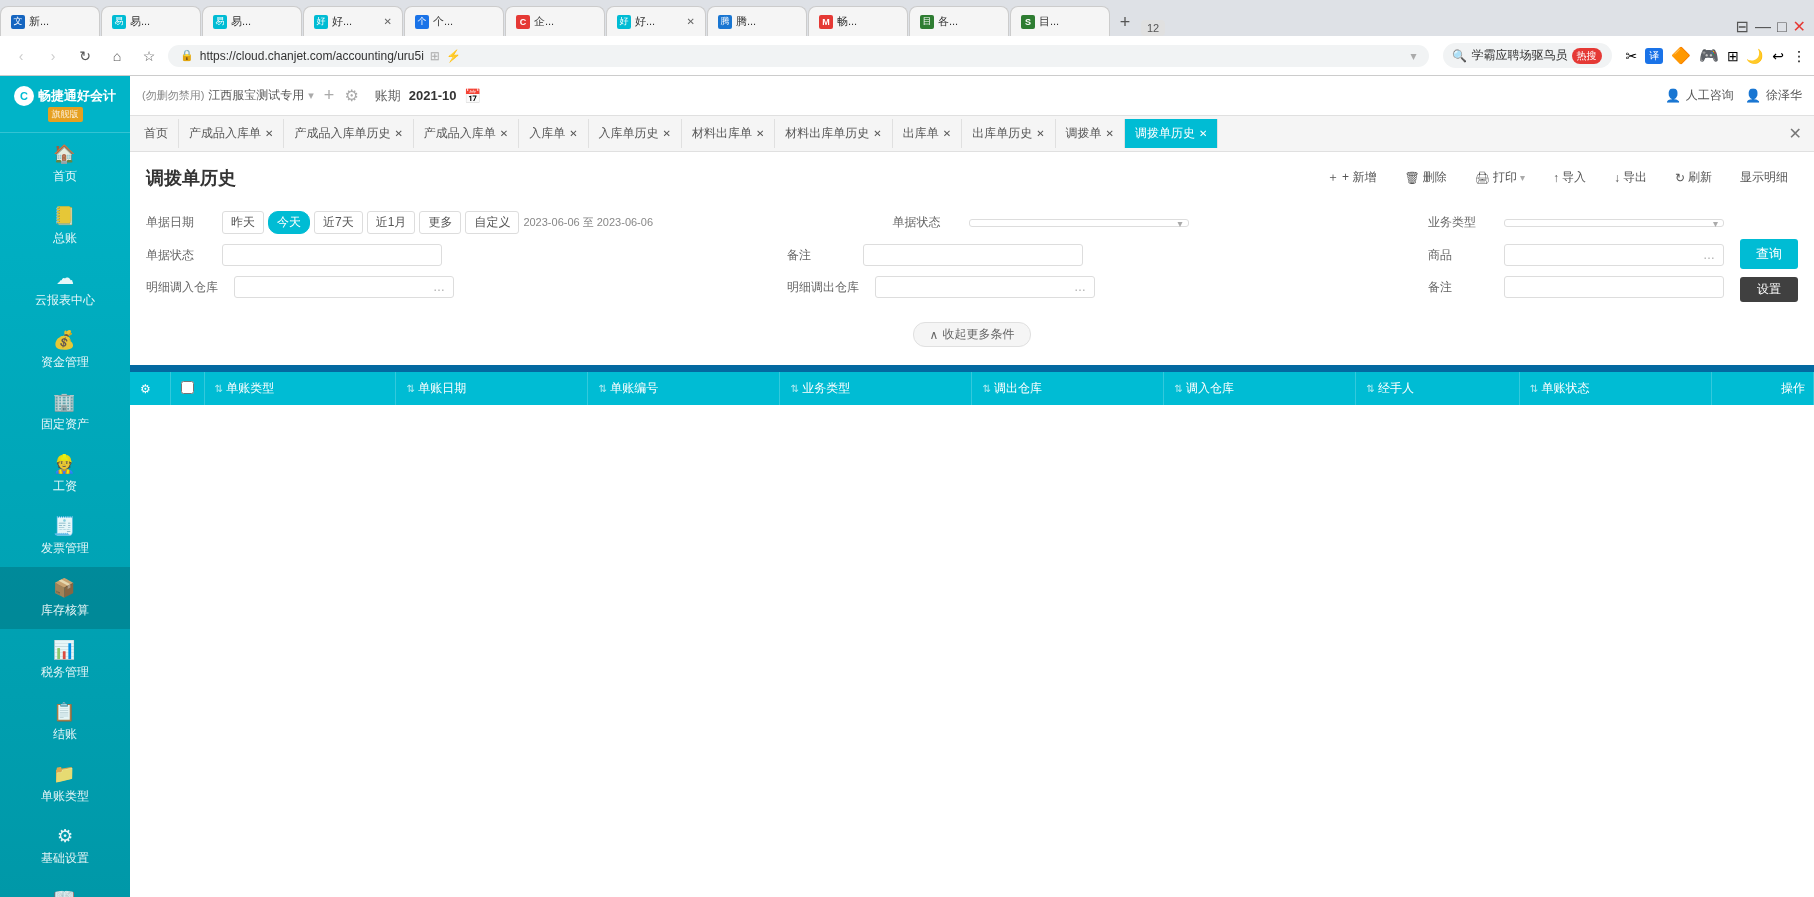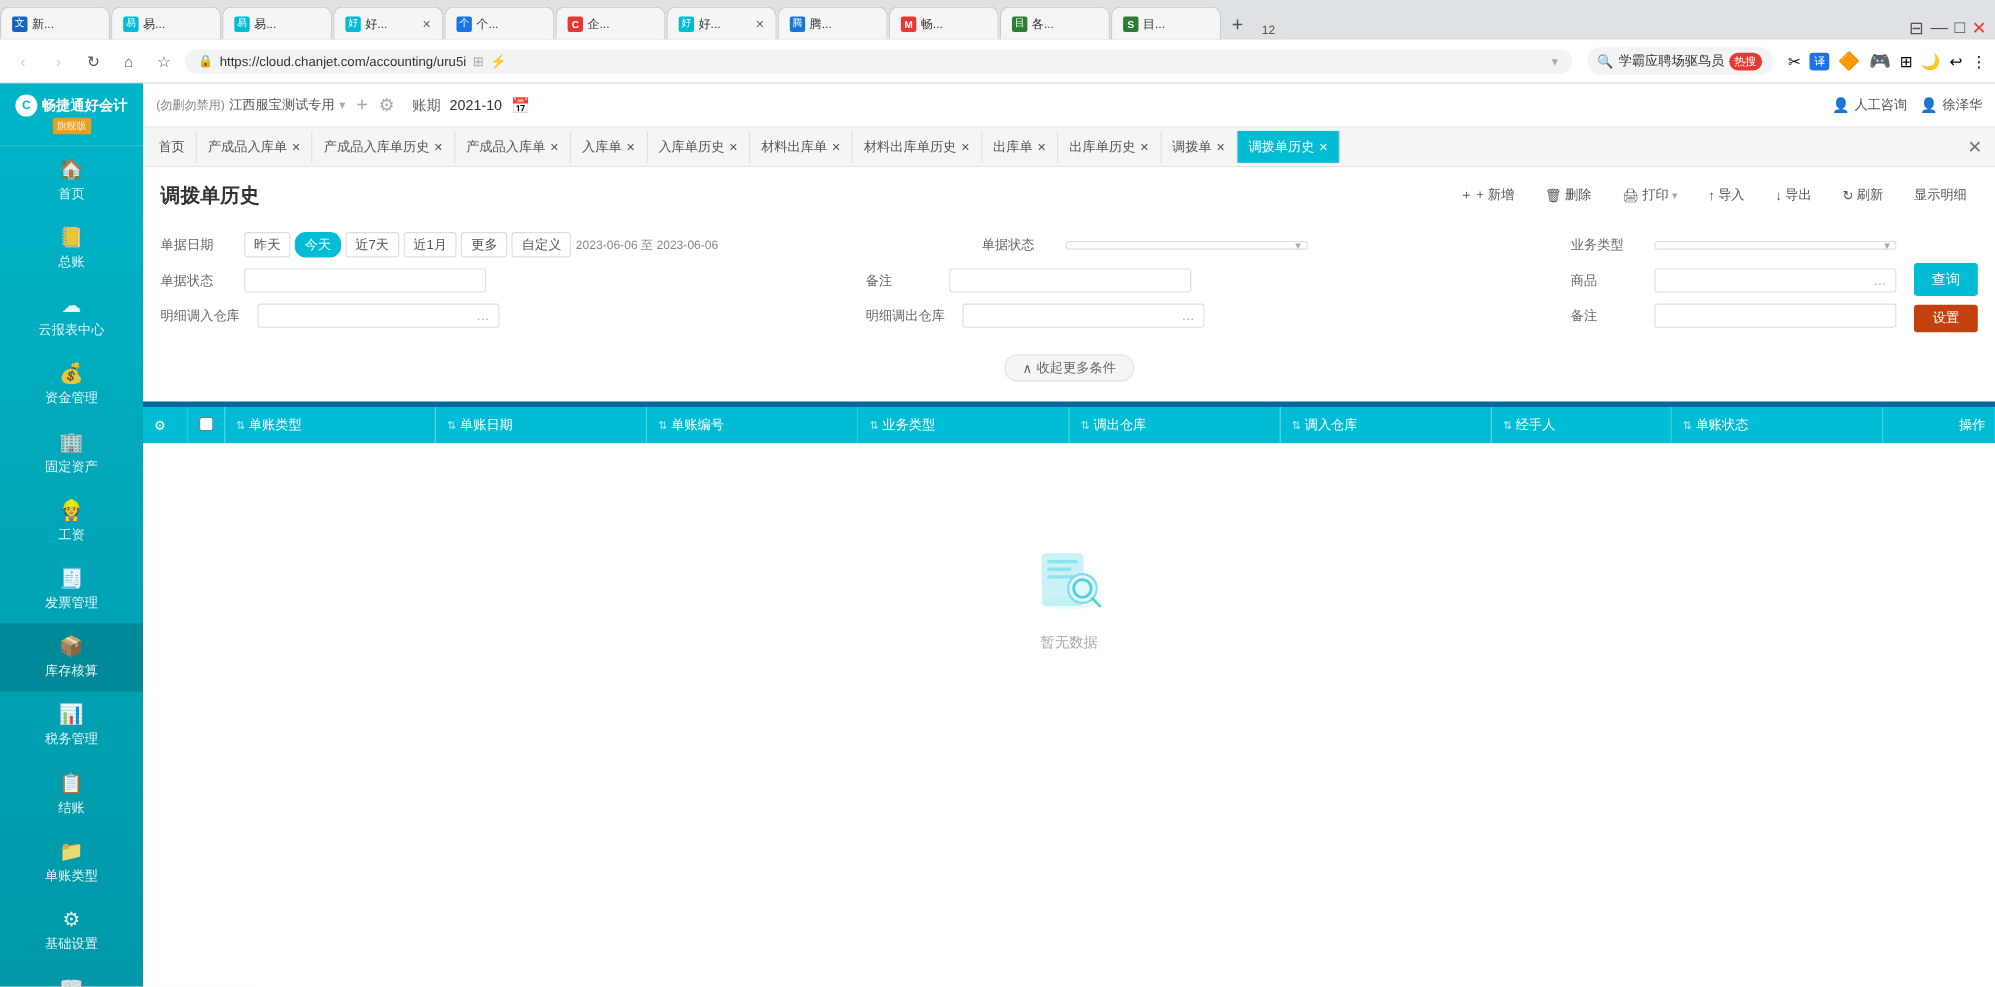--- a/index.html
+++ b/index.html
@@ -54,35 +54,35 @@
 
     
     .page-body { flex: 1; overflow-y: auto; padding: 0; background: #fff; }
     .page-title-bar { display: flex; align-items: center; justify-content: space-between; padding: 12px 16px 8px; }
     .page-title { font-size: 18px; font-weight: bold; color: #333; }
     .action-btns { display: flex; align-items: center; gap: 8px; }
     .action-btn { display: flex; align-items: center; gap: 3px; padding: 5px 10px; border: none; border-radius: 3px; cursor: pointer; font-size: 12px; background: transparent; color: #555; }
     .action-btn.display-btn { font-size: 12px; }
 
     
-    .filter-area { background: #fff; padding: 12px 16px; border-bottom: 5px solid #0369a1; }
+    .filter-area { background: #fff; padding: 12px 16px; border-bottom: 7px solid #0369a1; }
     .filter-row { display: flex; align-items: center; gap: 16px; margin-bottom: 10px; }
     .filter-label { color: #666; font-size: 12px; white-space: nowrap; min-width: 60px; }
     .filter-date-btns { display: flex; align-items: center; gap: 4px; }
     .date-btn { padding: 2px 8px; border: 1px solid #ddd; border-radius: 3px; font-size: 12px; cursor: pointer; color: #555; background: #fff; }
     .date-btn.active { background: #00bcd4; color: #fff; border-color: #00bcd4; border-radius: 10px; }
     .date-range { font-size: 11px; color: #888; margin-left: 0; }
     .filter-select { display: flex; align-items: center; border: 1px solid #ddd; border-radius: 3px; padding: 3px 24px 3px 8px; font-size: 12px; color: #555; position: relative; min-width: 200px; background: #fff; }
     .filter-select-wrap { position: relative; display: inline-block; }
     .filter-select-wrap::after { content: "▾"; position: absolute; right: 6px; top: 50%; transform: translateY(-50%); color: #aaa; font-size: 10px; }
     .filter-input { border: 1px solid #ddd; border-radius: 3px; padding: 3px 8px; font-size: 12px; color: #555; min-width: 200px; outline: none; }
 
     
     .query-btn { background: #00bcd4; color: #fff; border: none; border-radius: 3px; padding: 6px 16px; font-size: 13px; cursor: pointer; }
-    .setting-btn { background: #c2410c; color: #fff; border: none; border-radius: 3px; padding: 4px 10px; font-size: 12px; cursor: pointer; margin-top: 4px; }
+    .setting-btn { background: #404040; color: #fff; border: none; border-radius: 3px; padding: 4px 10px; font-size: 12px; cursor: pointer; margin-top: 4px; }
 
     
     .data-table { width: 100%; border-collapse: collapse; }
     .table-header { background: #00bcd4; color: #fff; }
     .table-header th { padding: 8px 10px; font-size: 12px; font-weight: normal; text-align: left; border-right: 1px solid rgba(255,255,255,0.2); white-space: nowrap; }
     .table-header th:first-child { width: 40px; }
     .table-header .sort-arrows { font-size: 10px; opacity: 0.7; }
     .th-gear { width: 40px; }
     .th-check { width: 30px; }
 
@@ -264,21 +264,21 @@
 
     <div class="top-bar">
       <div class="company-select">
         <span style="color:#888;font-size:11px;">(勿删勿禁用)</span>
         <span>江西服宝测试专用</span>
         <span style="color:#aaa;font-size:11px;">▾</span>
       </div>
       <button style="background:none;border:none;font-size:18px;color:#aaa;cursor:pointer;padding:0 2px;">+</button>
       <span style="font-size:16px;color:#aaa;cursor:pointer;">⚙</span>
       <span style="color:#666;margin-left:8px;">账期</span>
-      <span style="color:#333;font-weight:400;">2021-10</span>
+      <span style="color:#333;font-weight:700;">2021-10</span>
       <span style="font-size:14px;color:#aaa;cursor:pointer;">📅</span>
       <div class="top-bar-right">
         <div class="user-info" style="color:#555;">
           <span style="font-size:13px;">👤</span>
           <span>人工咨询</span>
         </div>
         <div class="user-info" style="color:#555;">
           <span style="font-size:13px;">👤</span>
           <span>徐泽华</span>
         </div>
@@ -490,28 +490,15 @@
               <th style="text-align:right;padding-right:8px;">
                 <span>操作</span>
               </th>
             </tr>
           </thead>
           <tbody>
           </tbody>
         </table>
       </div>
 
-      <div class="empty-state">
-        <svg class="empty-icon" viewBox="0 0 80 80" xmlns="http://www.w3.org/2000/svg">
-          <ellipse cx="40" cy="65" rx="25" ry="6" fill="#e0f7fa" opacity="0.6"></ellipse>
-          <rect x="15" y="20" width="38" height="48" rx="4" ry="4" fill="#b2ebf2" opacity="0.7"></rect>
-          <rect x="20" y="26" width="28" height="3" rx="1.5" fill="#80deea" opacity="0.8"></rect>
-          <rect x="20" y="33" width="22" height="3" rx="1.5" fill="#80deea" opacity="0.8"></rect>
-          <rect x="20" y="40" width="25" height="3" rx="1.5" fill="#80deea" opacity="0.8"></rect>
-          <circle cx="52" cy="52" r="13" fill="#e0f7fa" stroke="#80deea" stroke-width="2"></circle>
-          <circle cx="52" cy="52" r="8" fill="none" stroke="#4dd0e1" stroke-width="2.5"></circle>
-          <line x1="61" y1="61" x2="68" y2="68" stroke="#4dd0e1" stroke-width="2.5" stroke-linecap="round"></line>
-        </svg>
-        <span class="empty-text">暂无数据</span>
-      </div>
     </div>
   </div>
 </div>
 
 </body></html>

